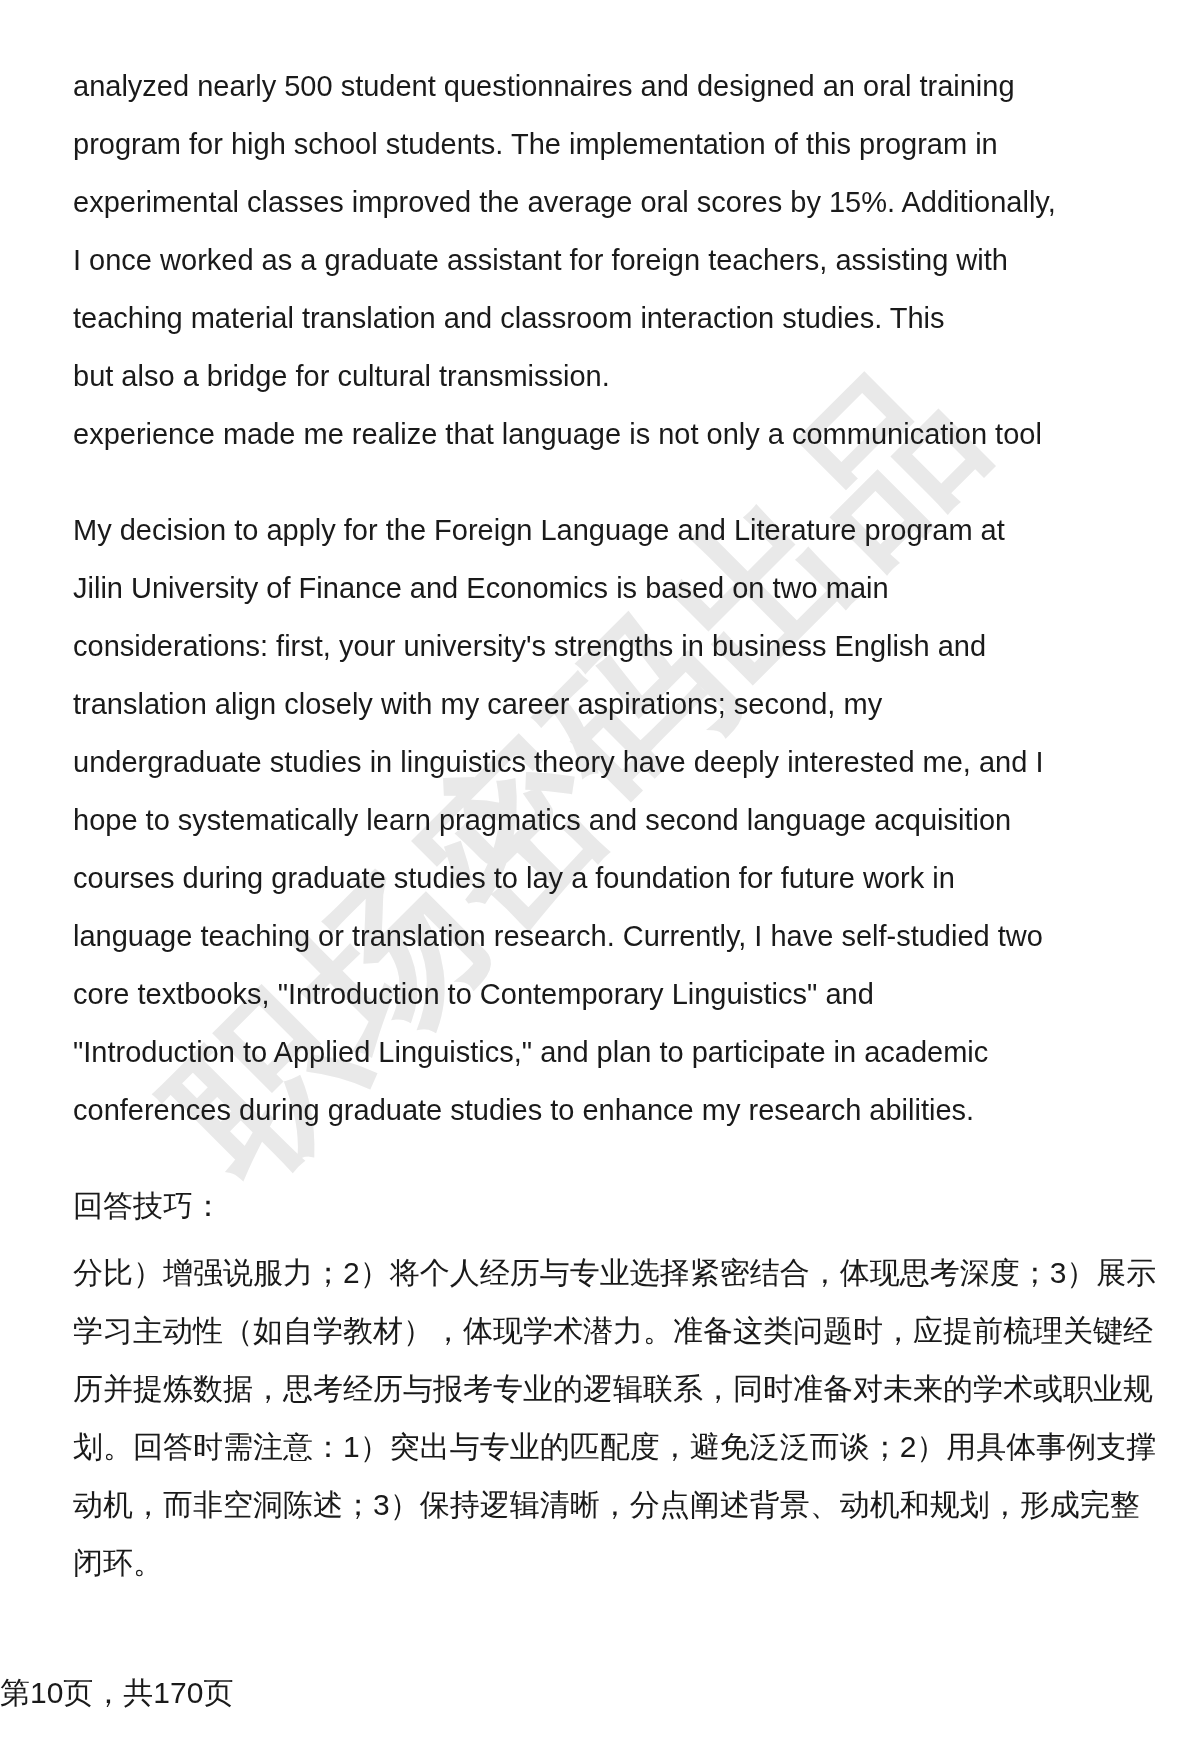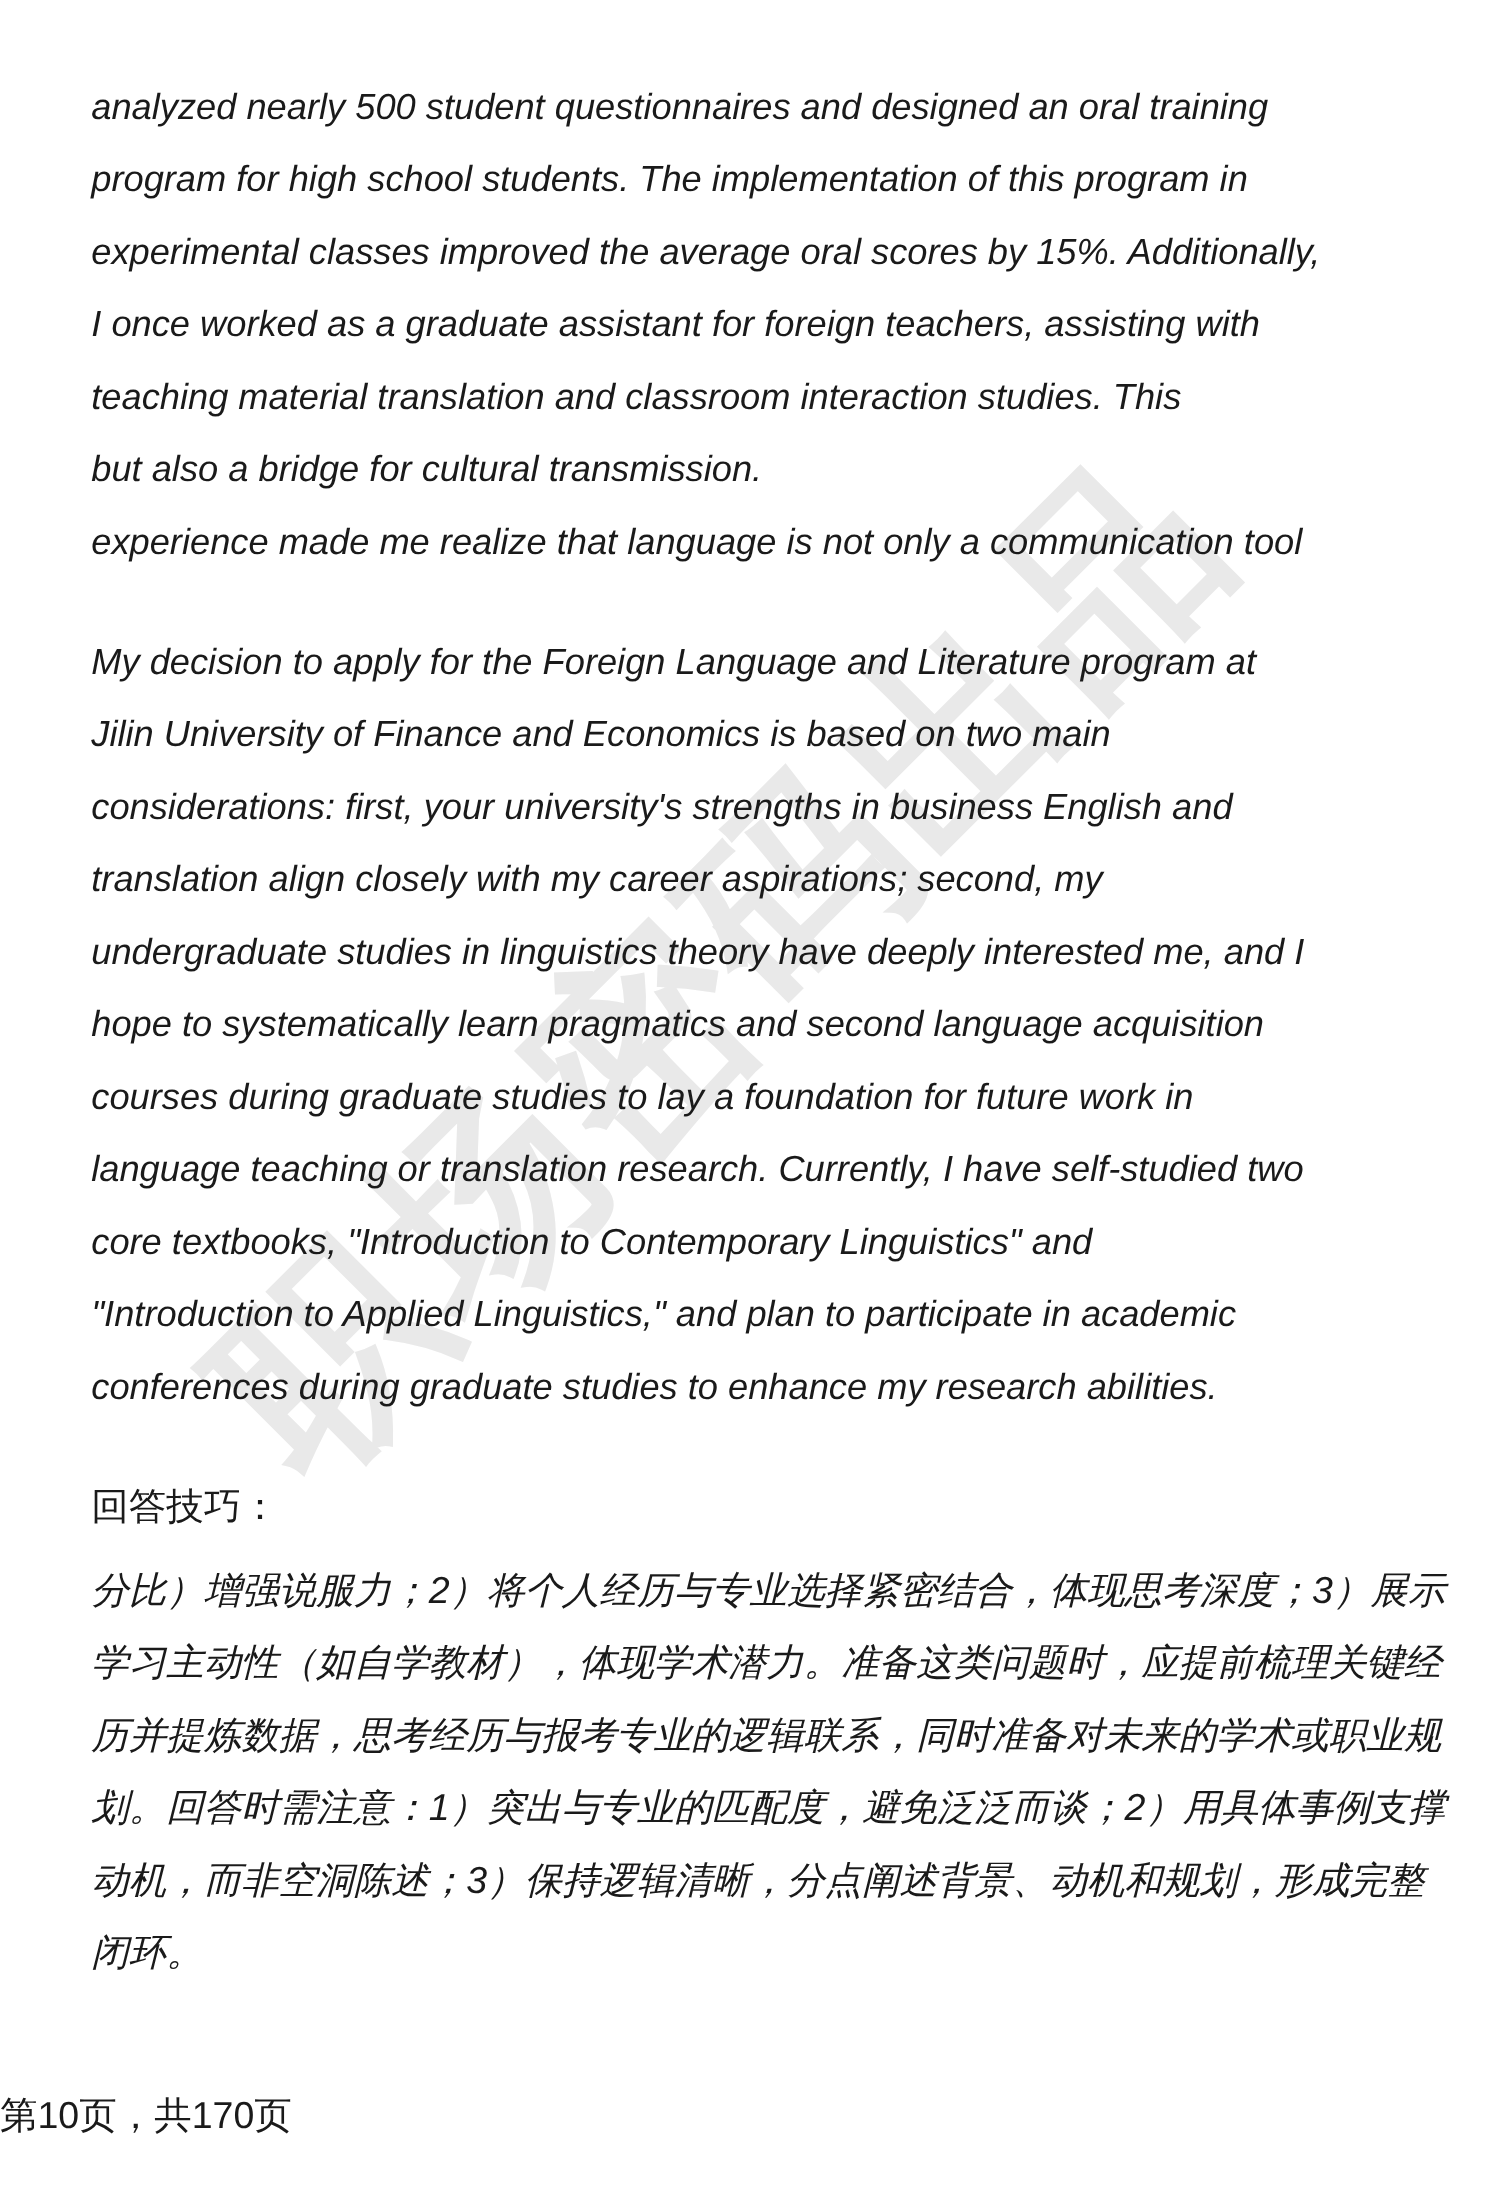--- a/index.html
+++ b/index.html
@@ -34,21 +34,21 @@
     z-index: 0;
     user-select: none;
   }
   .content {
     position: absolute;
     left: 73px;
     top: 57px;
     width: 1070px;
     z-index: 1;
   }
-  .para { margin: 0 0 38px 0; font-style: italic; }
+  .para { margin: 0 0 38px 0; }
   .line {
     white-space: nowrap;
     line-height: 58px;
   }
   .en .line { font-size: 29px; }
   .cn .line { font-size: 30px; }
   .tips-heading {
     font-size: 30px;
     line-height: 58px;
     margin: 8px 0 9px 0;

